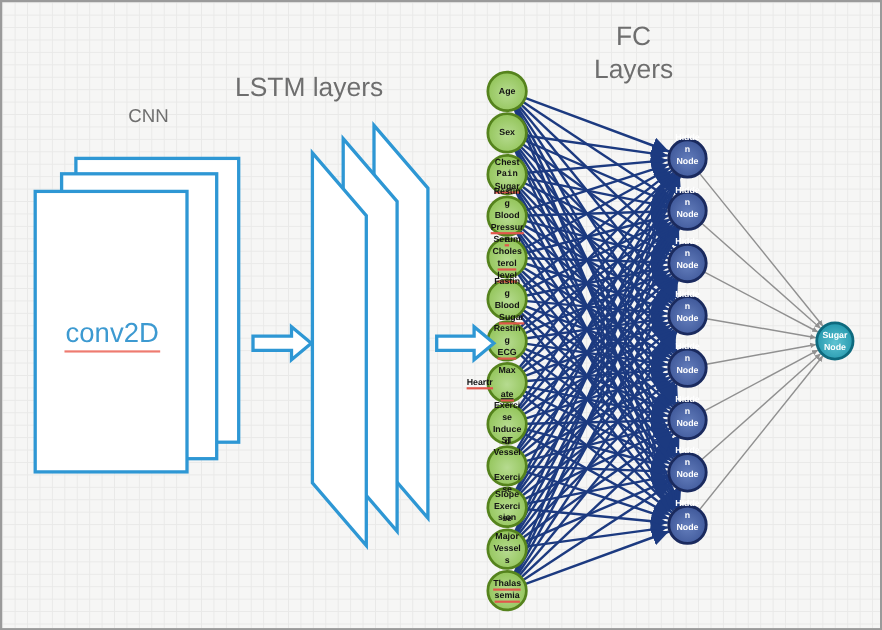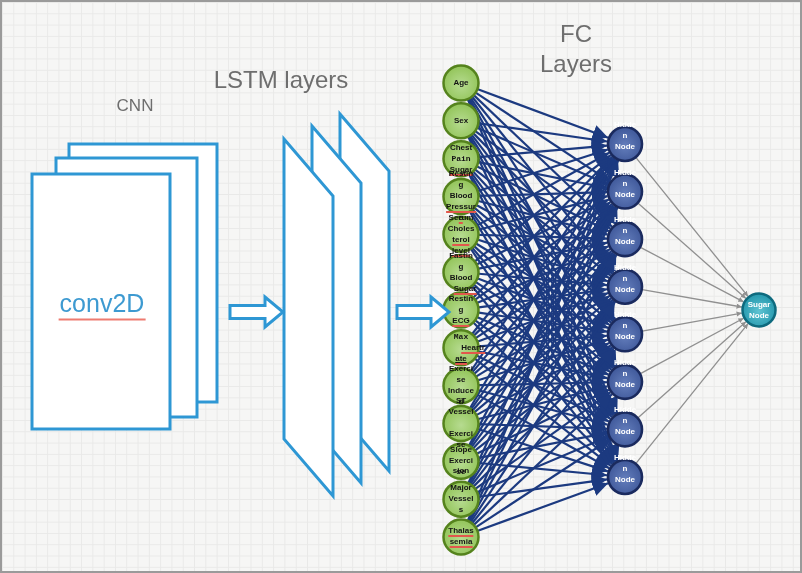--- a/index.html
+++ b/index.html
@@ -218,22 +218,22 @@
       <div class="nl" style="left: 459px; top: 221.82px; text-align: right;">Choles</div>
       <div class="nl mis" style="left: 459px; top: 232.82px;">terol</div>
       <div class="nl mis" style="left: 459px; top: 243.82px;">level</div>
       <div class="nl" style="left: 459px; top: 248.65px;">Fastin</div>
       <div class="nl" style="left: 459px; top: 259.65px;">g</div>
       <div class="nl" style="left: 459px; top: 270.65px;">Blood</div>
       <div class="nl mis" style="left: 463px; top: 281.65px;">Sugar</div>
       <div class="nl" style="left: 459px; top: 291.98px;">Restin</div>
       <div class="nl" style="left: 459px; top: 302.98px;">g</div>
       <div class="nl mis" style="left: 459px; top: 313.98px;">ECG</div>
-      <div class="nl" style="left: 459px; top: 329.81px; font-family: Liberation Mono, monospace;">Max</div>
-      <div class="nl mis" style="left: 471px; top: 340.81px;">Heartr</div>
+      <div class="nl" style="left: 459px; top: 329.81px;">Max</div>
+      <div class="nl mis" style="left: 434px; top: 340.81px;">Heartr</div>
       <div class="nl mis" style="left: 459px; top: 351.81px; text-decoration: underline;">ate</div>
       <div class="nl" style="left: 459px; top: 362.14px;">Exerci</div>
       <div class="nl" style="left: 459px; top: 373.14px;">se</div>
       <div class="nl" style="left: 459px; top: 384.14px;">Induce</div>
       <div class="nl" style="left: 459px; top: 395.14px;">d</div>
       <div class="nl" style="left: 459px; top: 394.47px;">ST</div>
       <div class="nl" style="left: 459px; top: 405.47px;">Vessel</div>
       <div class="nl" style="left: 459px; top: 416.47px; margin-top: 48px;">sion</div>
       <div class="nl" style="left: 459px; top: 427.47px;">Exerci</div>
       <div class="nl" style="left: 459px; top: 438.47px;">se</div>

